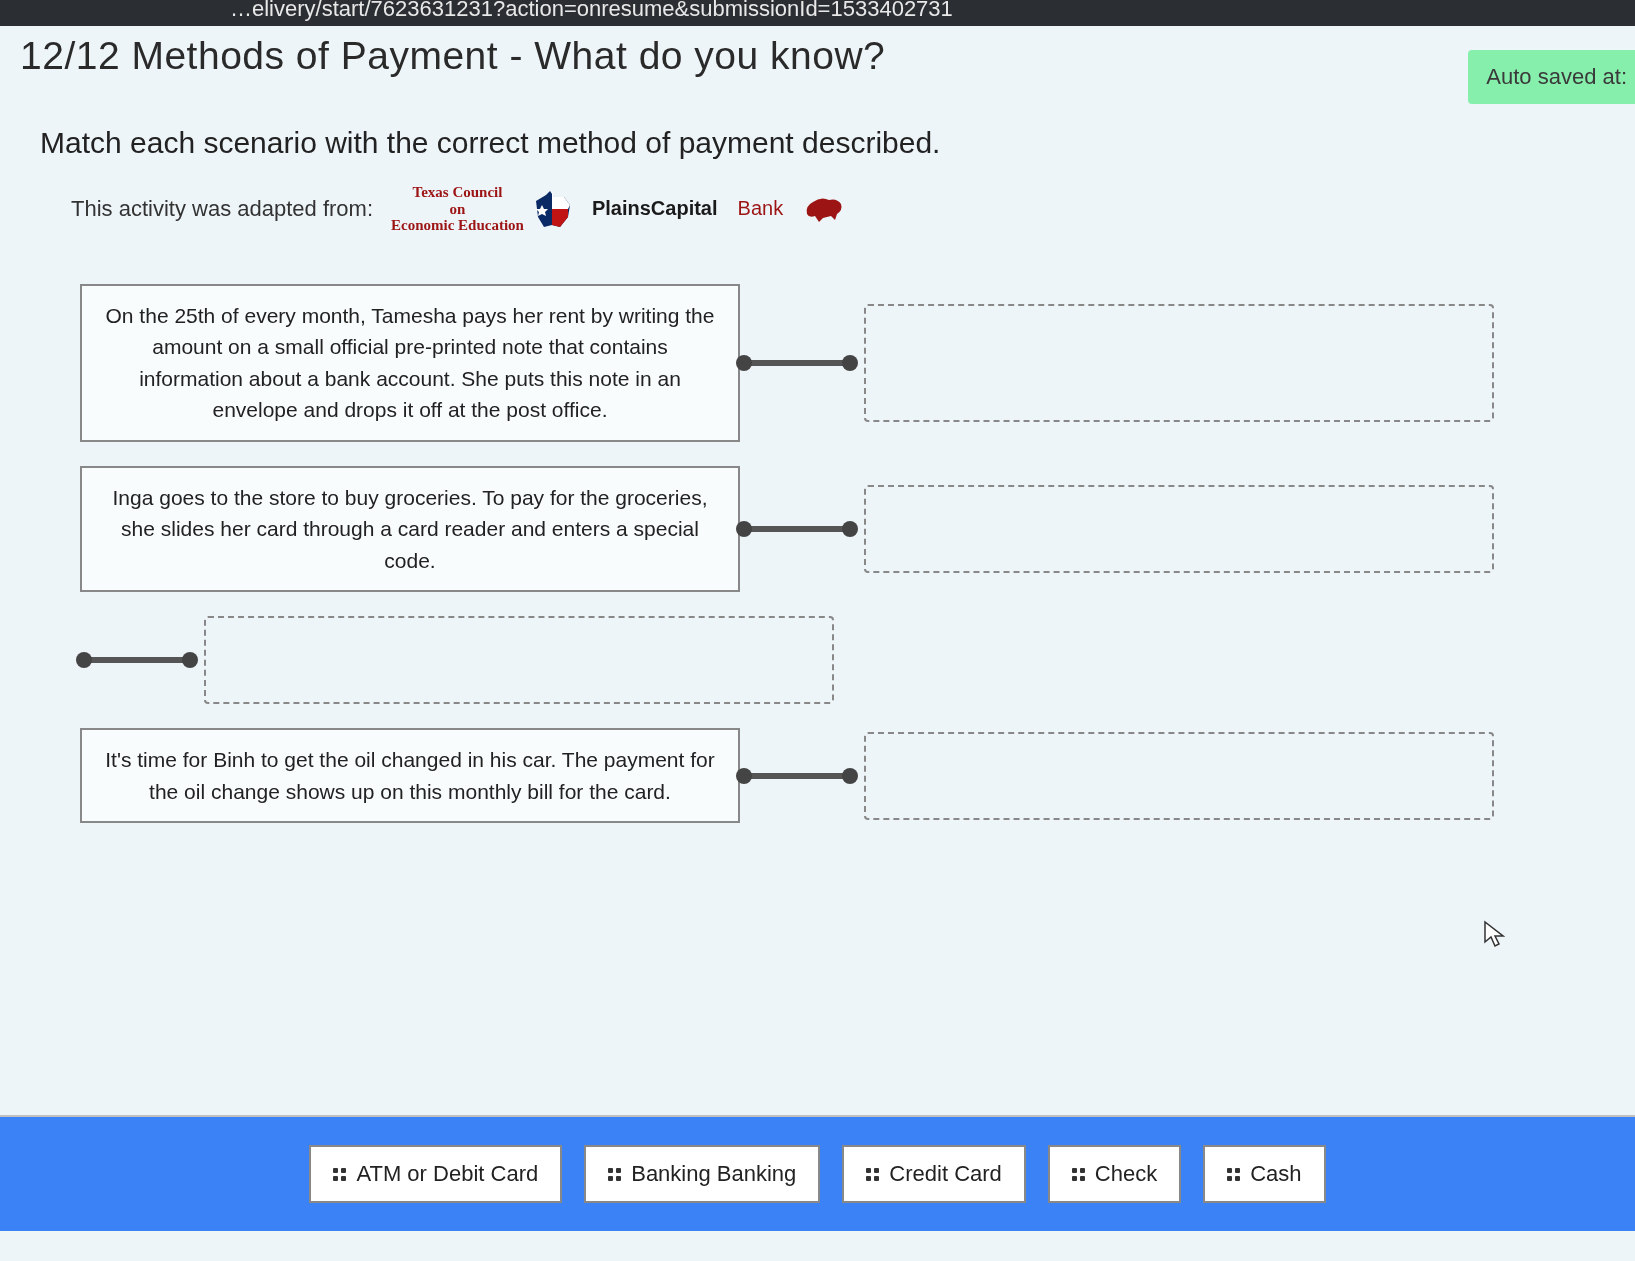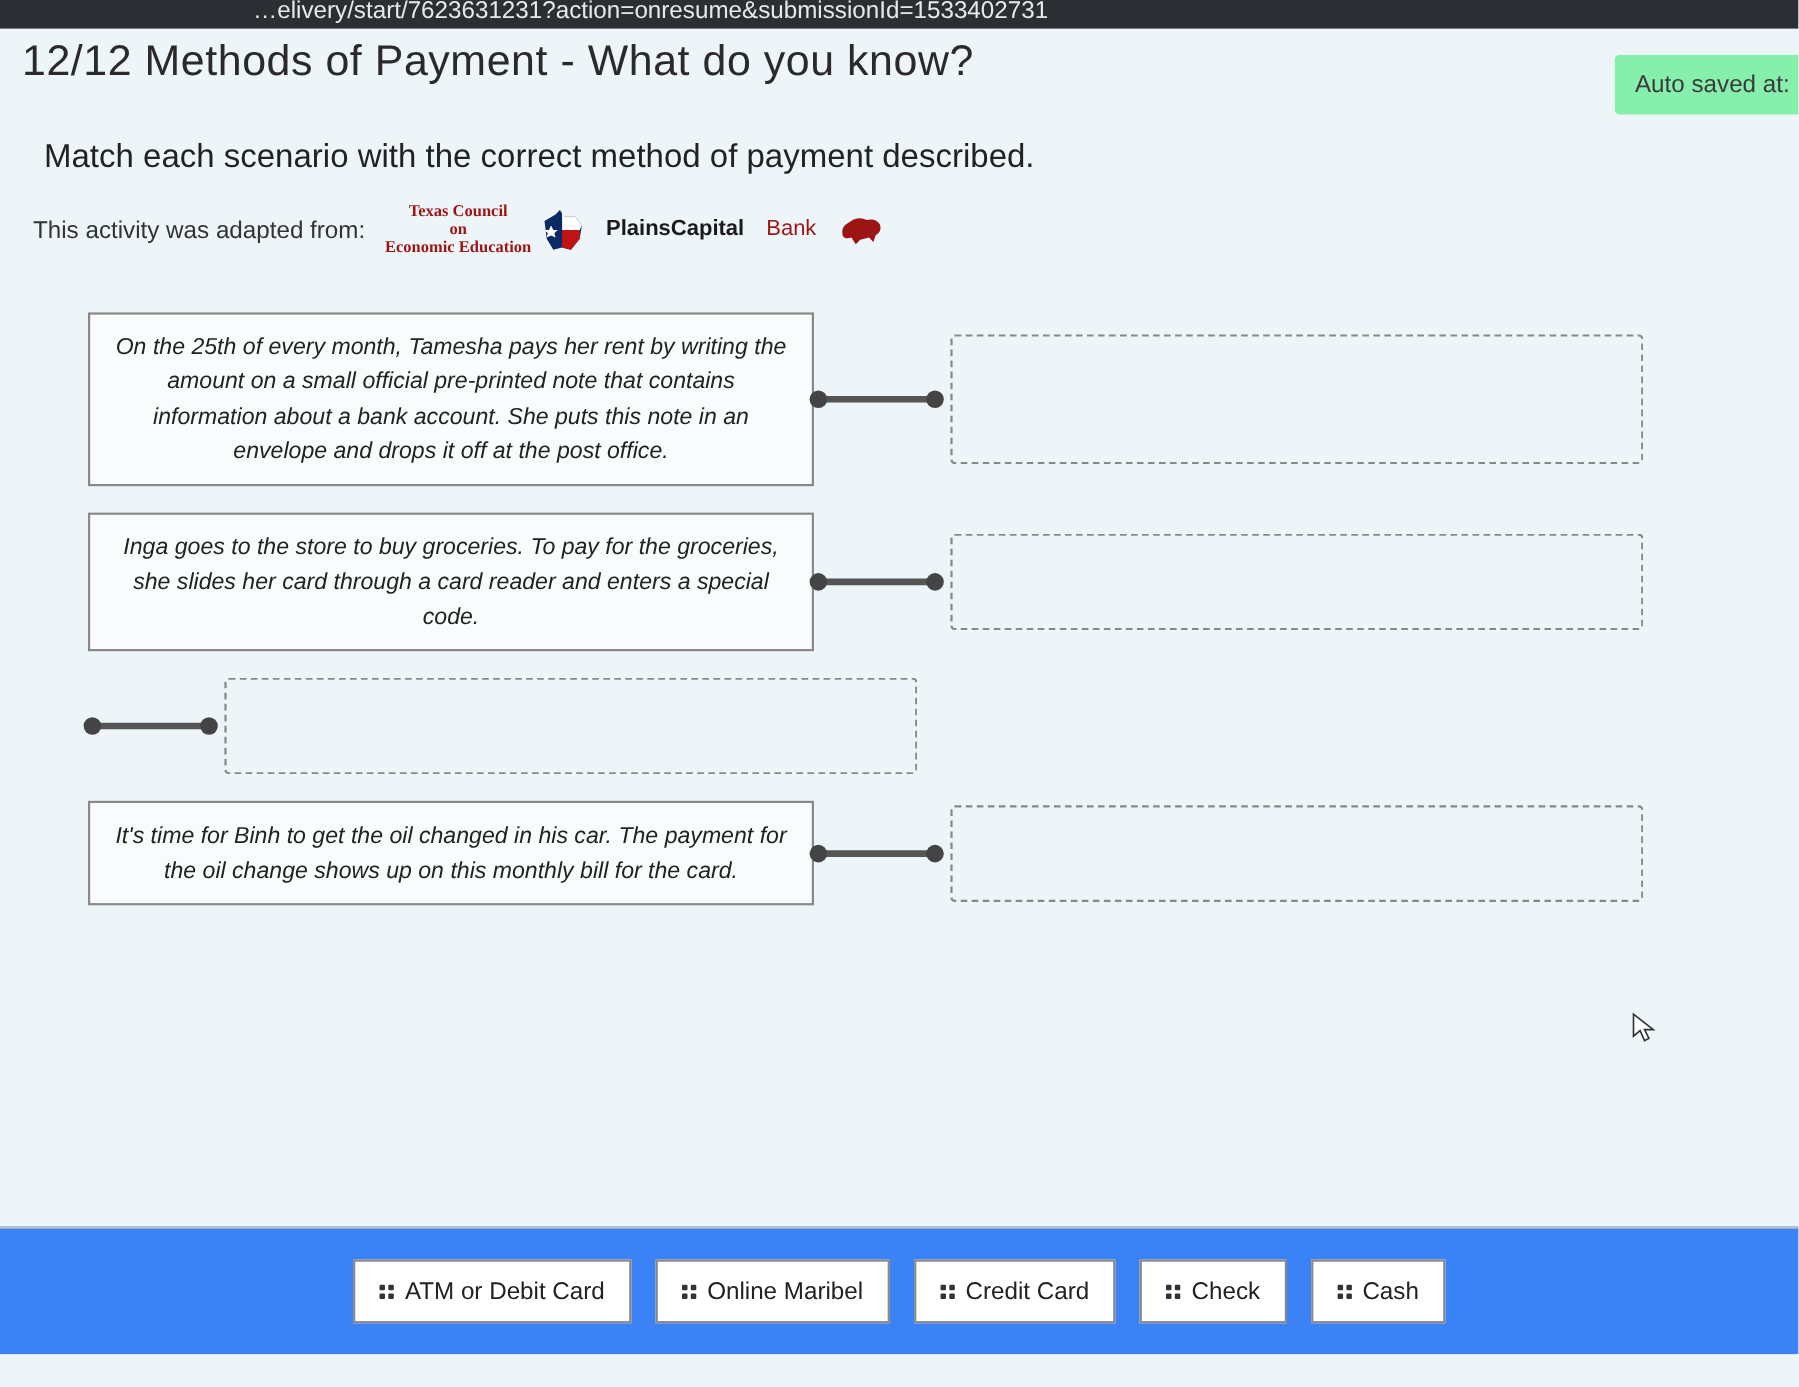--- a/index.html
+++ b/index.html
@@ -42,20 +42,21 @@
     .instruction {
       font-size: 30px;
       color: #222;
       padding: 48px 0 0 40px;
     }
     .adapted-row {
       display: flex;
       align-items: center;
       padding: 24px 0 0 30px;
       gap: 18px;
+      margin-left: 41px;
     }
     .adapted-text {
       font-size: 22px;
       color: #333;
     }
     .tcee-logo {
       display: flex;
       align-items: center;
       gap: 6px;
     }
@@ -78,21 +79,20 @@
       align-items: center;
       gap: 20px;
       font-size: 20px;
       font-weight: bold;
     }
     .plains-logo .dark { color: #1a1a1a; }
     .plains-logo .red { color: #9c1414; font-weight: normal; }
     .buffalo { width: 40px; height: 30px; }
     .match-area {
       padding: 50px 60px 0 80px;
-      font-style: italic;
     }
     .match-row {
       display: flex;
       align-items: center;
       margin-bottom: 24px;
       position: relative;
     }
     .scenario-box {
       width: 660px;
       border: 2px solid #888;
@@ -253,21 +253,21 @@
       </span>
     <span>ATM or Debit Card</span>
   </div>
   <div class="answer-chip">
     <span class="drag-icon">
         <span></span>
         <span></span>
         <span></span>
         <span></span>
       </span>
-    <span>Online Maribel</span>
+    <span>Banking Banking</span>
   </div>
   <div class="answer-chip">
     <span class="drag-icon">
         <span></span>
         <span></span>
         <span></span>
         <span></span>
       </span>
     <span>Credit Card</span>
   </div>

